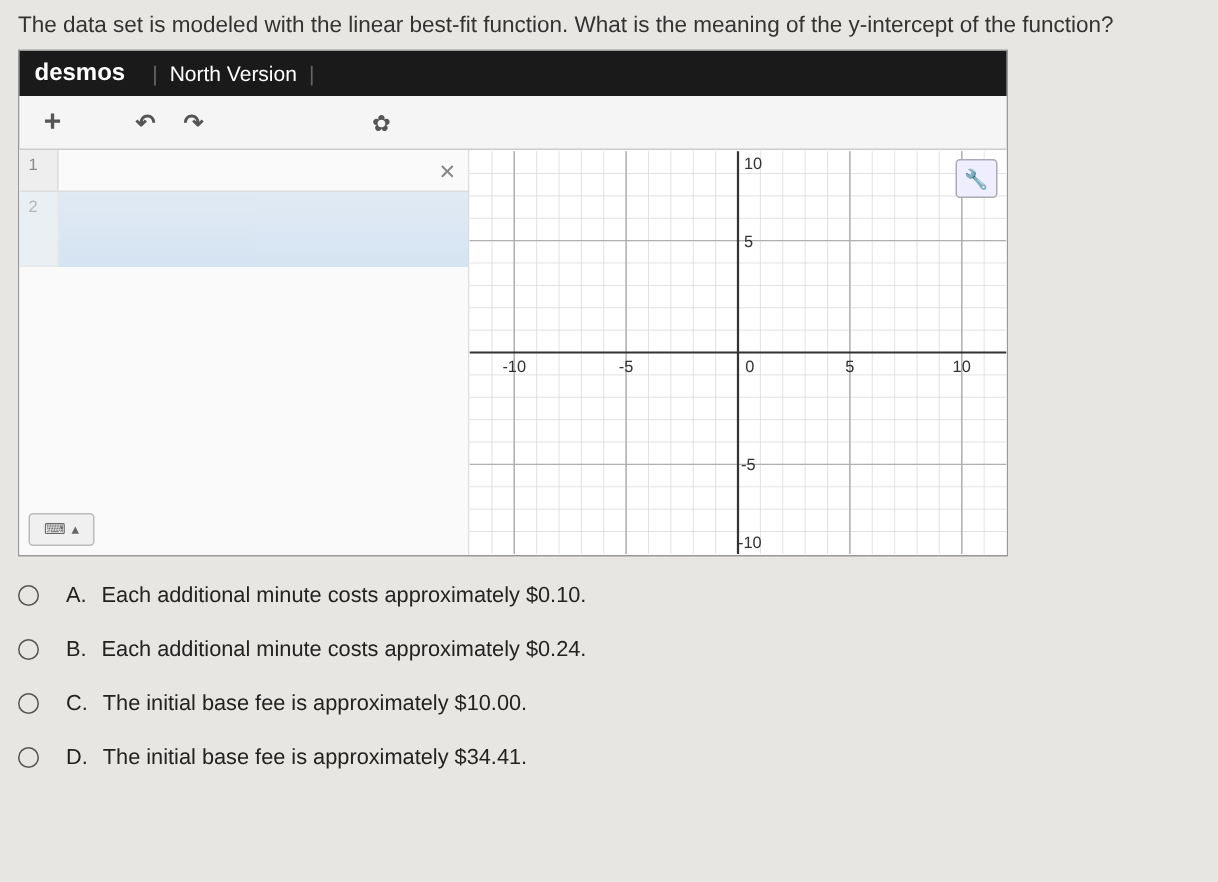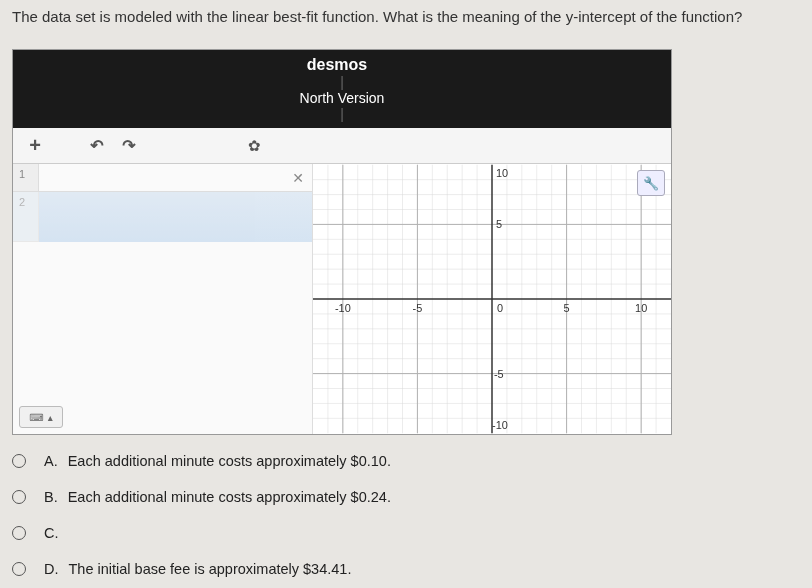--- a/index.html
+++ b/index.html
@@ -6,35 +6,34 @@
     body {
       width: 812px;
       height: 588px;
       font-family: Arial, sans-serif;
       background: #e8e6e2;
       padding: 8px 12px;
       color: #2a2a2a;
     }
     .question {
       font-size: 15px;
-      margin-bottom: 24px;
+      margin-bottom: 8px;
       color: #333;
     }
     .desmos-container {
       width: 660px;
       border: 1px solid #999;
     }
     .desmos-header {
       background: #1a1a1a;
       color: #fff;
       display: flex;
       align-items: center;
       padding: 6px 10px;
       font-size: 14px;
-      flex-direction: column;
     }
     .desmos-logo { font-weight: bold; font-size: 16px; margin-right: 10px; }
     .divider { color: #666; margin: 0 8px; }
     .toolbar {
       background: #f5f5f5;
       border-bottom: 1px solid #ccc;
       display: flex;
       align-items: center;
       padding: 4px 6px;
       height: 36px;
@@ -262,19 +261,20 @@
     <span>Each additional minute costs approximately $0.10.</span>
   </div>
   <div class="answer-row">
     <div class="radio"></div>
     <span class="letter">B.</span>
     <span>Each additional minute costs approximately $0.24.</span>
   </div>
   <div class="answer-row">
     <div class="radio"></div>
     <span class="letter">C.</span>
+    <span>The initial base fee is approximately $10.00.</span>
   </div>
   <div class="answer-row" style="margin-bottom:0;">
     <div class="radio"></div>
     <span class="letter">D.</span>
     <span>The initial base fee is approximately $34.41.</span>
   </div>
 </div>
 
 </body></html>

